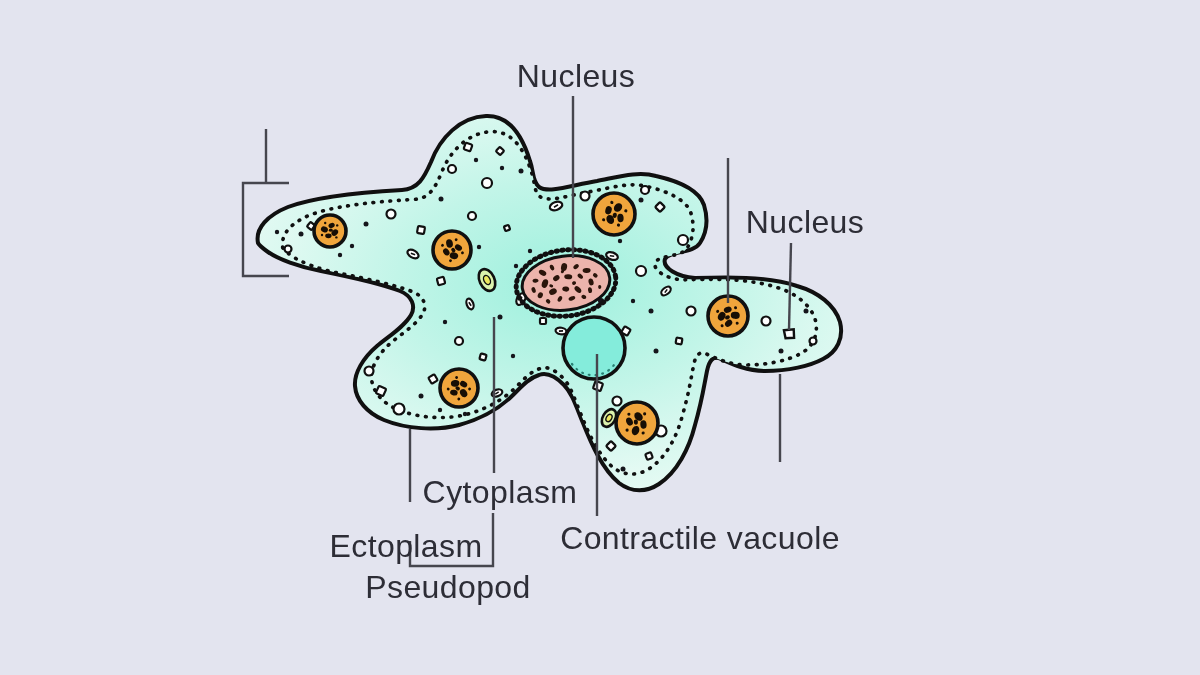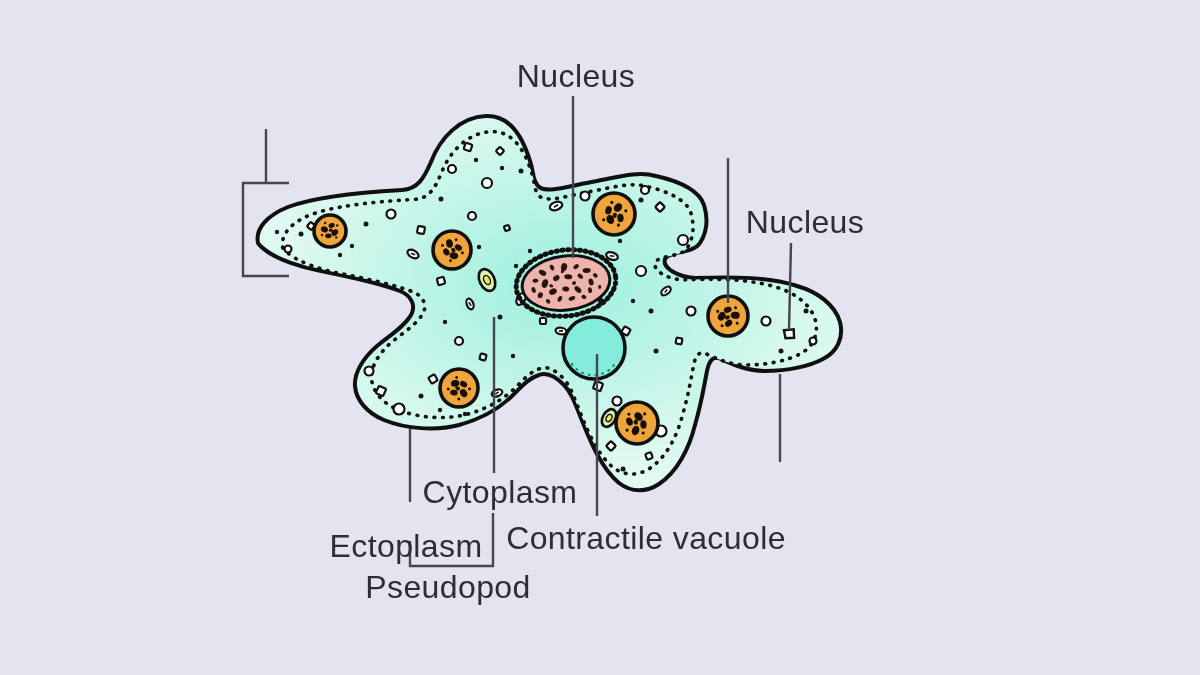--- a/index.html
+++ b/index.html
@@ -437,17 +437,17 @@
       <line x1="780" y1="374" x2="780" y2="462"></line>
       <line x1="597" y1="354" x2="597" y2="516"></line>
       <line x1="494" y1="317" x2="494" y2="473"></line>
       <line x1="410" y1="429" x2="410" y2="502"></line>
       <path d="M 410 541 L 410 566 L 493 566 L 493 513"></path>
     </g>
   </svg>
 
   <div class="label" style="left:576px;top:76px">Nucleus</div>
   <div class="label" style="left:805px;top:222px">Nucleus</div>
-  <div class="label" style="left:646px;top:538px">Contractile vacuole</div>
+  <div class="label" style="left:700px;top:538px">Contractile vacuole</div>
   <div class="label" style="left:500px;top:492px">Cytoplasm</div>
   <div class="label" style="left:406px;top:546px">Ectoplasm</div>
   <div class="label" style="left:448px;top:587px">Pseudopod</div>
 </div>
 
 </body></html>

